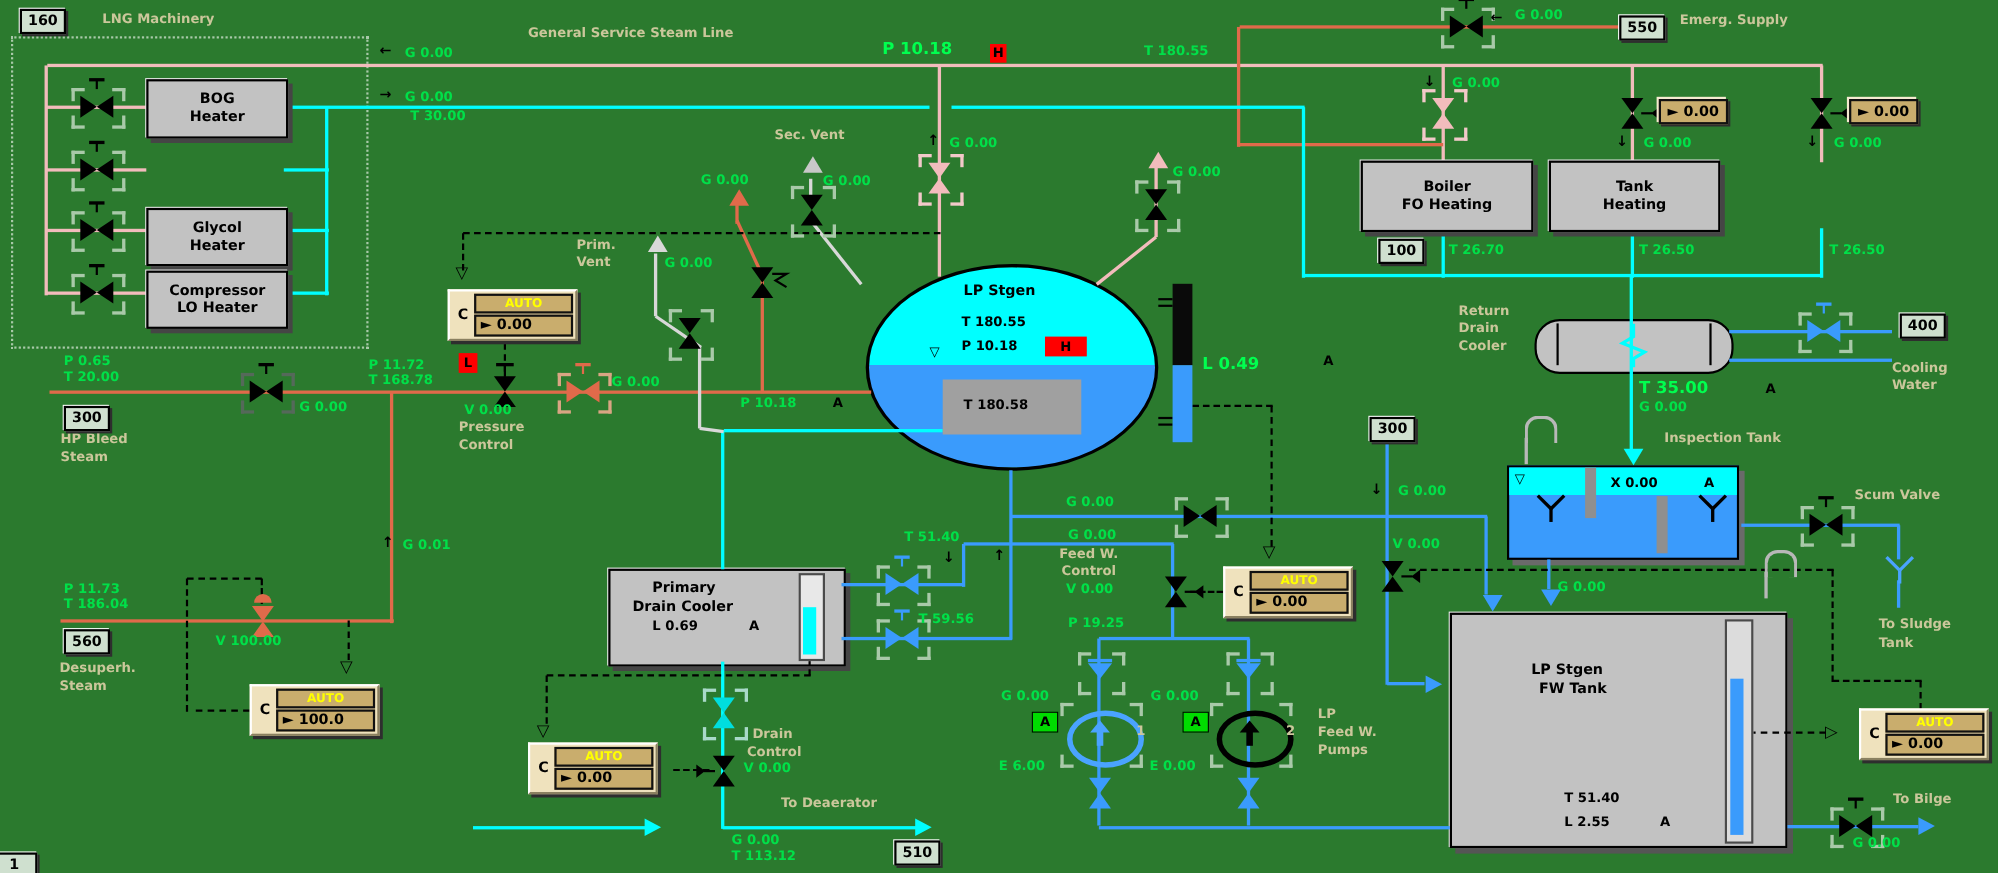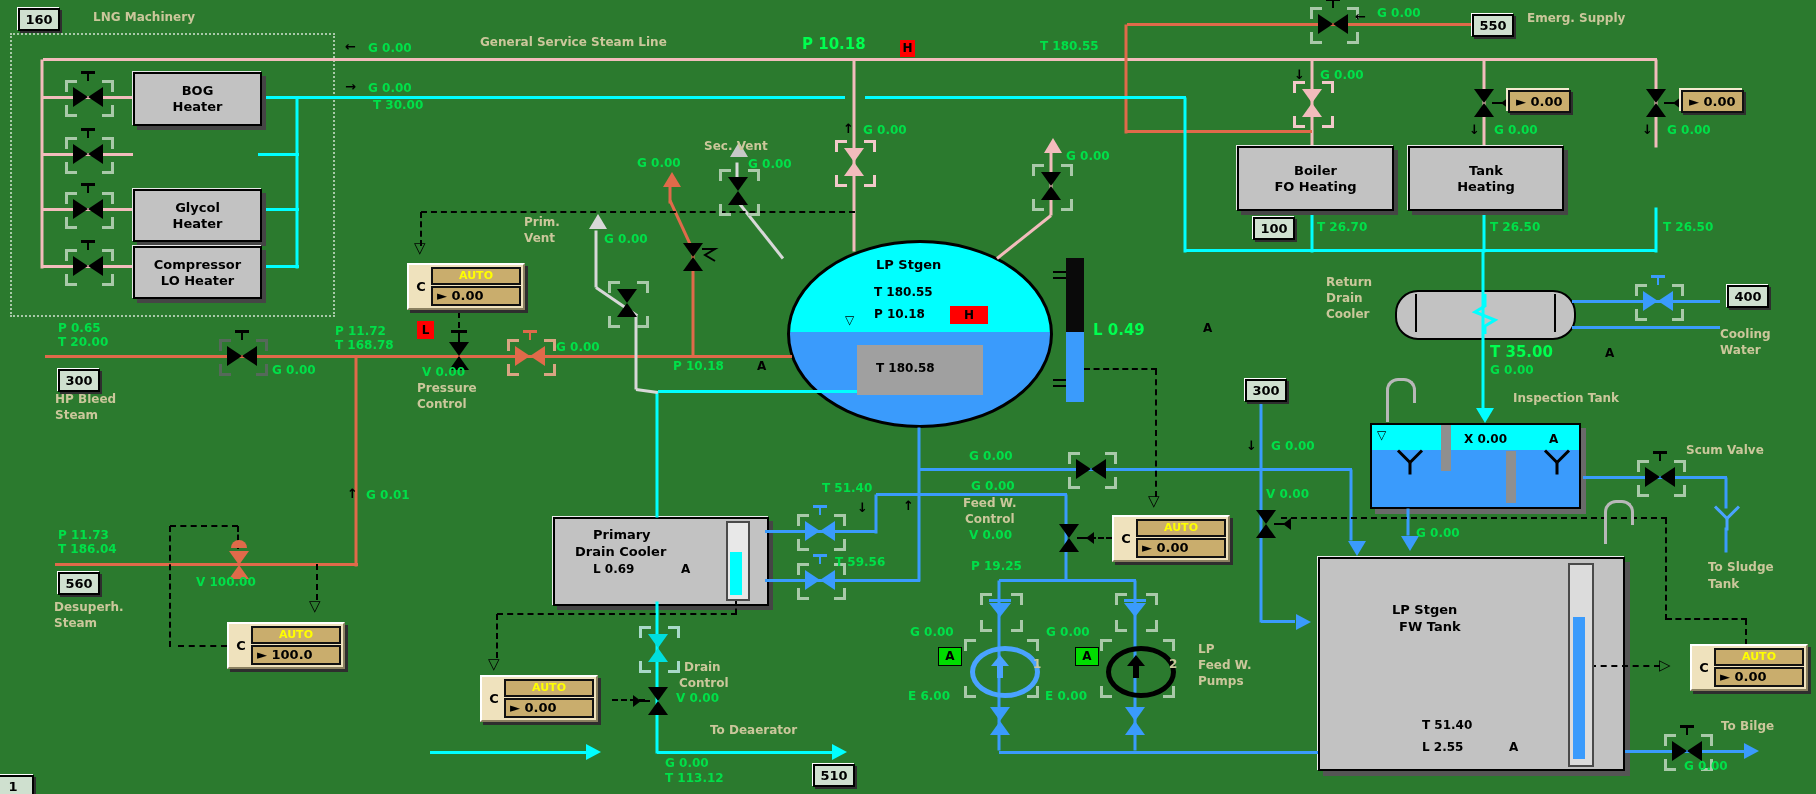--- a/index.html
+++ b/index.html
@@ -490,32 +490,32 @@
         <span class="cfield">AUTO</span>
         <span class="cval"><span>► </span><span>0.00</span></span>
       </span>
     </div>
     <div class="readout" style="left: 1508px; top: 90px;"><span>► </span><span>0.00</span></div>
     <div class="readout" style="left: 1681px; top: 90px;"><span>► </span><span>0.00</span></div>
     <div class="lbl t" style="left: 93px; top: 11px;">LNG Machinery</div>
     <div class="lbl g" style="left: 368px; top: 42px;">G 0.00</div>
     <div class="lbl g" style="left: 368px; top: 82px;">G 0.00</div>
     <div class="lbl g" style="left: 373px; top: 99px;">T 30.00</div>
-    <div class="lbl t" style="left: 480px; top: 36px;">General Service Steam Line</div>
+    <div class="lbl t" style="left: 480px; top: 24px;">General Service Steam Line</div>
     <div class="lbl gb" style="left: 802px; top: 36px;">P 10.18</div>
     <div class="lbl g" style="left: 1040px; top: 40px;">T 180.55</div>
     <div class="lbl g" style="left: 1377px; top: 7px;">G 0.00</div>
     <div class="lbl t" style="left: 1527px; top: 12px;">Emerg. Supply</div>
     <div class="lbl g" style="left: 1320px; top: 69px;">G 0.00</div>
     <div class="lbl g" style="left: 1494px; top: 124px;">G 0.00</div>
     <div class="lbl g" style="left: 1667px; top: 124px;">G 0.00</div>
     <div class="lbl g" style="left: 1317px; top: 221px;">T 26.70</div>
     <div class="lbl g" style="left: 1490px; top: 221px;">T 26.50</div>
     <div class="lbl g" style="left: 1663px; top: 221px;">T 26.50</div>
-    <div class="lbl t" style="left: 704px; top: 116px; margin-top: 24px;">Sec. Vent</div>
+    <div class="lbl t" style="left: 704px; top: 116px;">Sec. Vent</div>
     <div class="lbl g" style="left: 748px; top: 158px;">G 0.00</div>
     <div class="lbl g" style="left: 637px; top: 157px;">G 0.00</div>
     <div class="lbl t" style="left: 524px; top: 216px;">Prim.</div>
     <div class="lbl t" style="left: 524px; top: 232px;">Vent</div>
     <div class="lbl g" style="left: 604px; top: 233px;">G 0.00</div>
     <div class="lbl g" style="left: 863px; top: 124px;">G 0.00</div>
     <div class="lbl g" style="left: 1066px; top: 150px;">G 0.00</div>
     <div class="lbl g" style="left: 58px; top: 322px;">P 0.65</div>
     <div class="lbl g" style="left: 58px; top: 336px;">T 20.00</div>
     <div class="lbl t" style="left: 55px; top: 393px;">HP Bleed</div>

